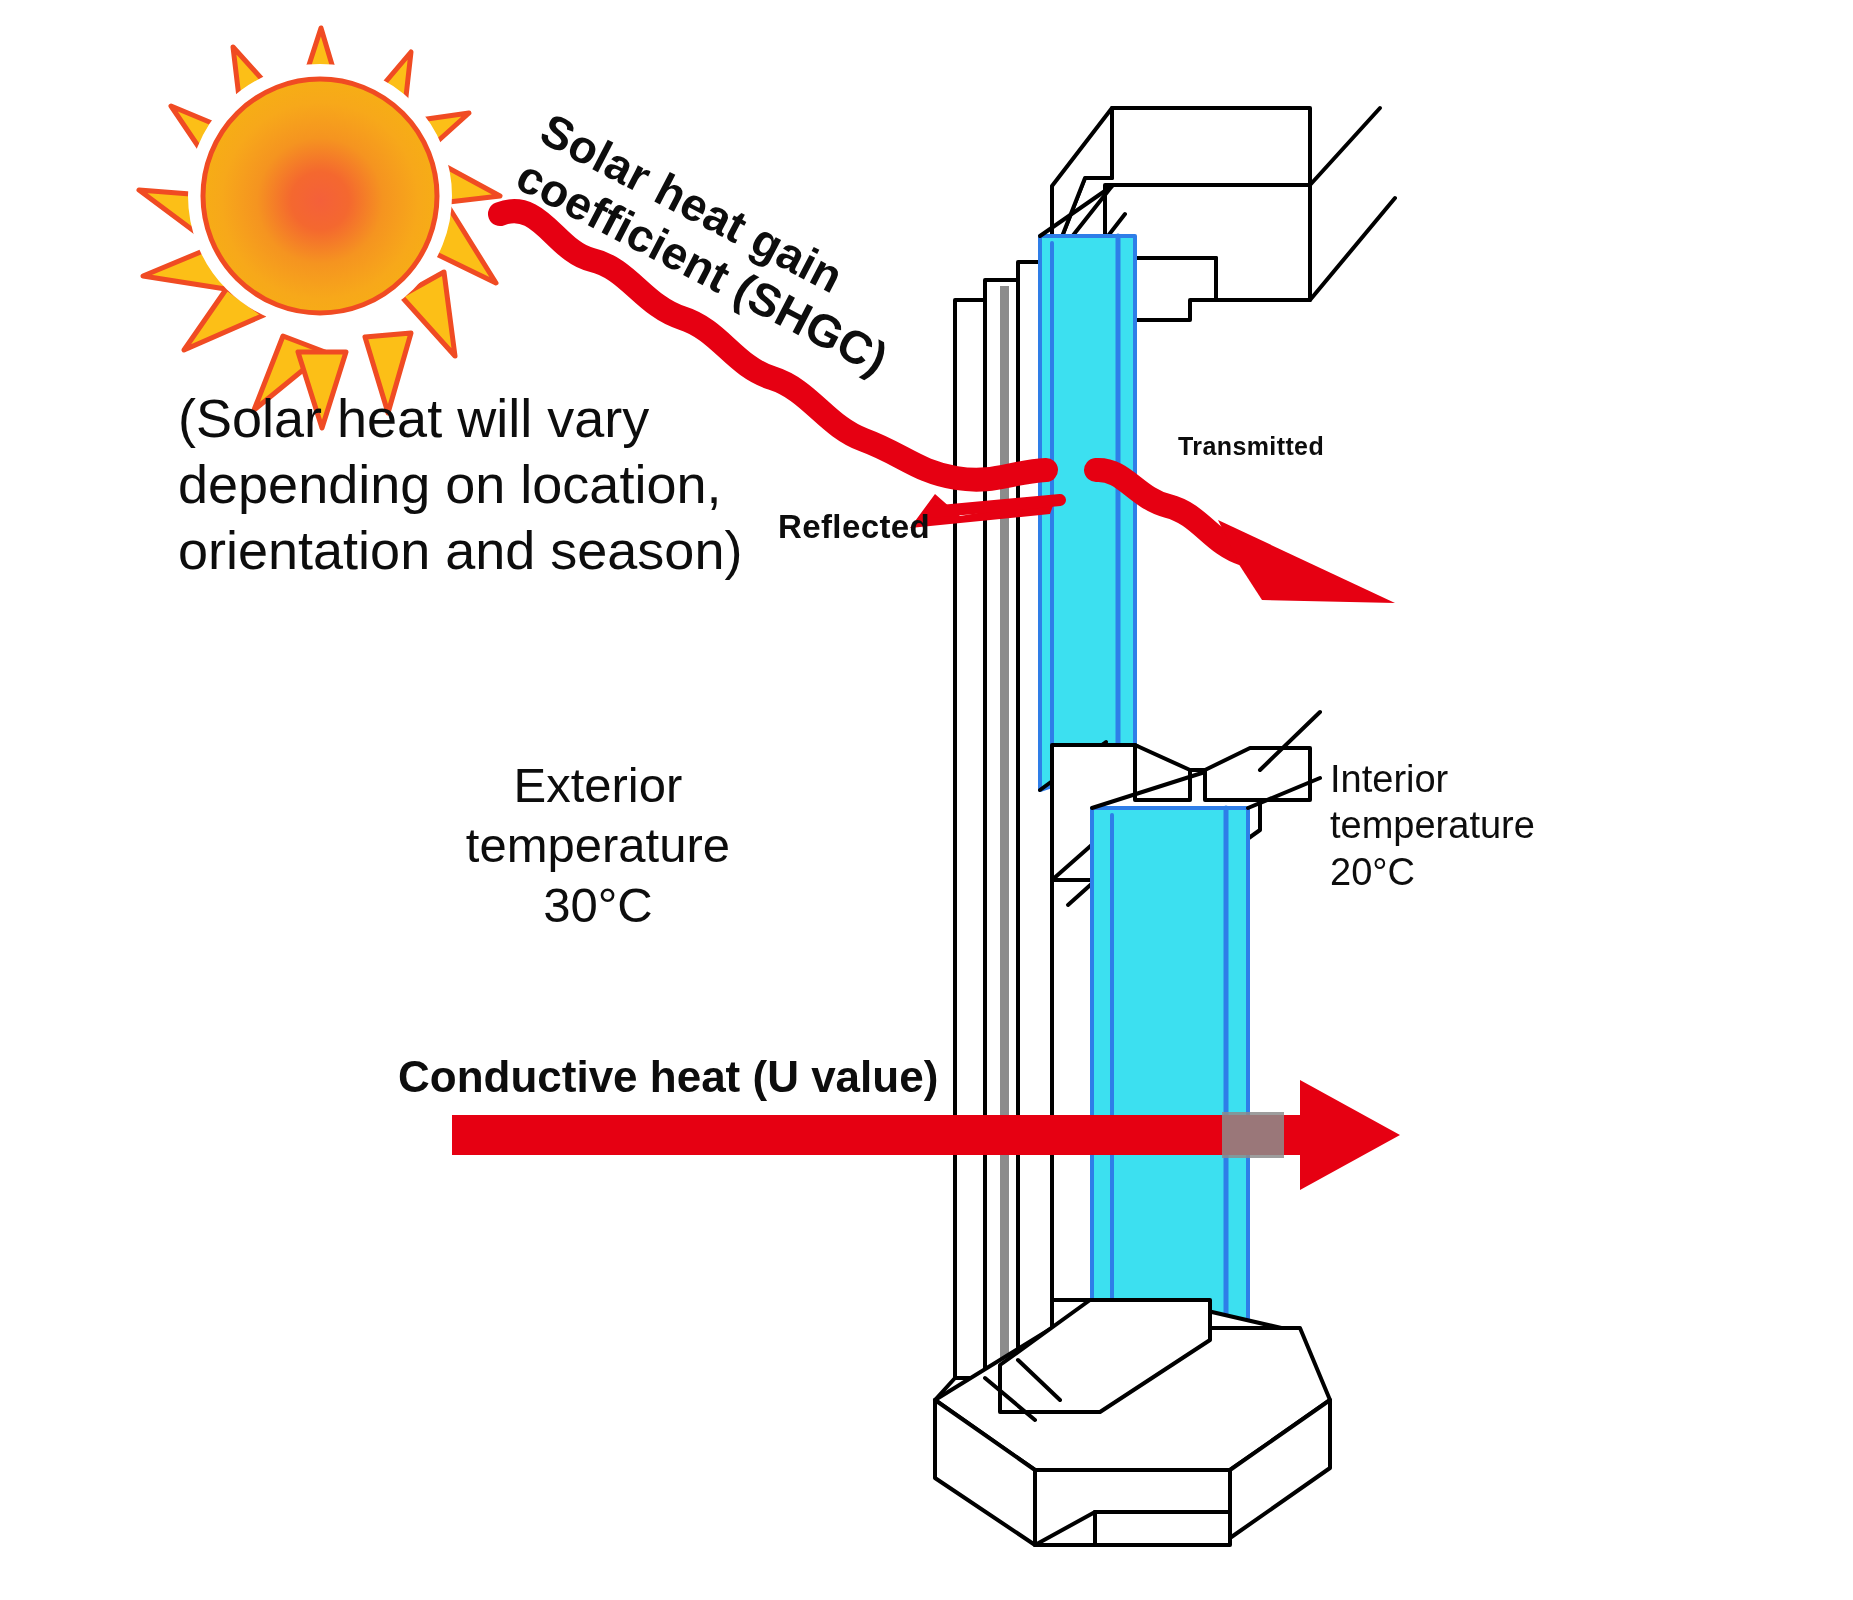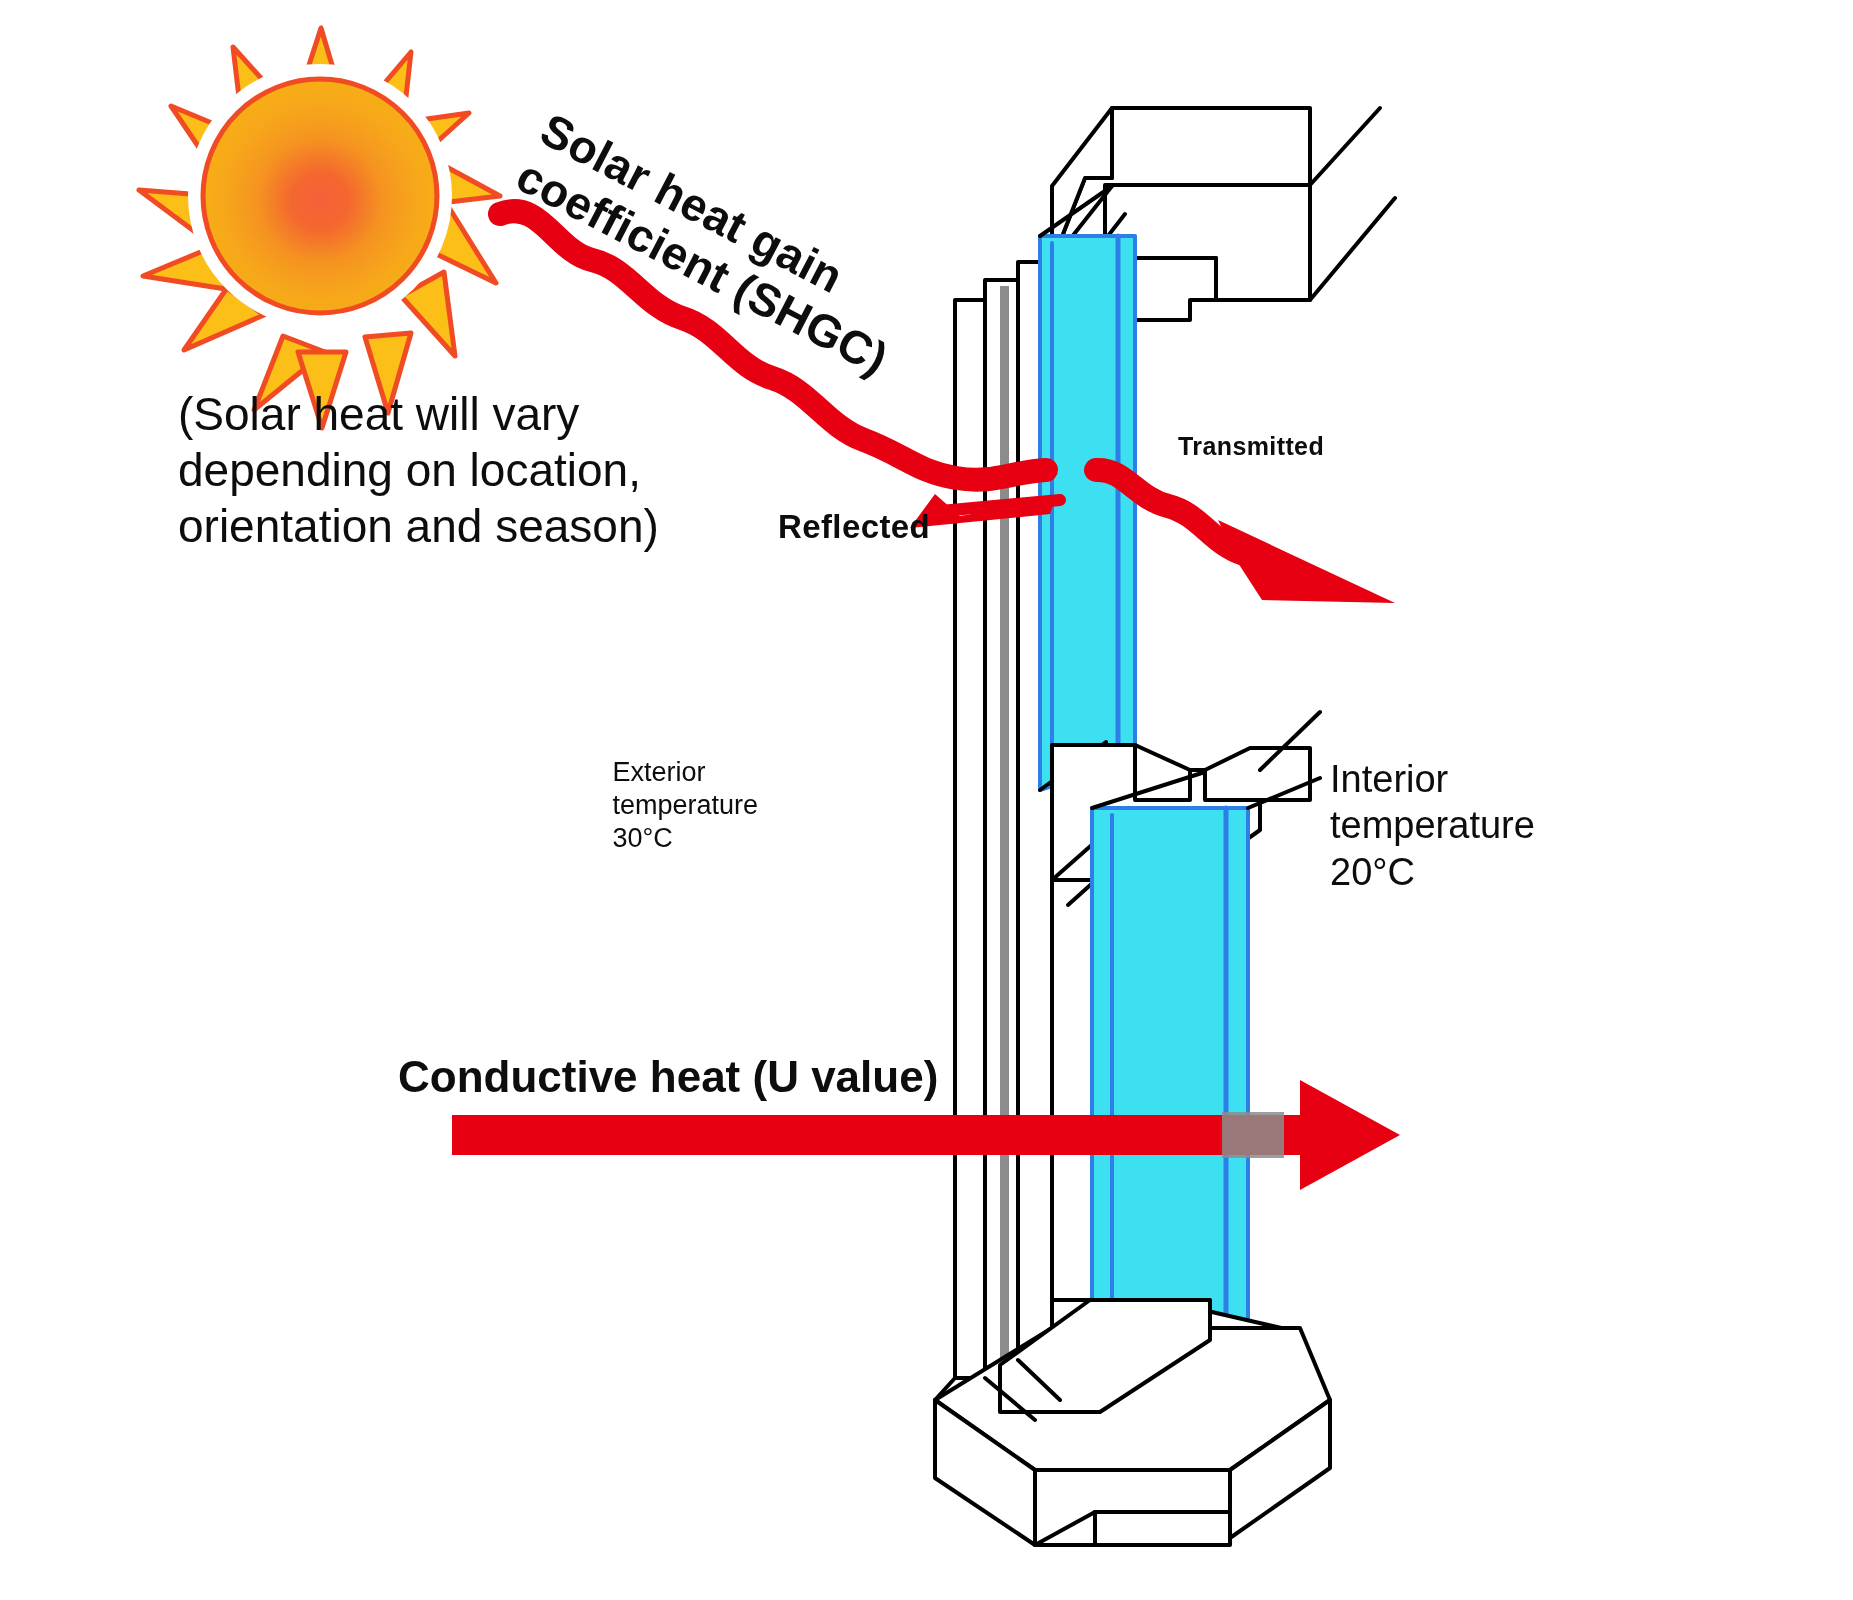--- a/index.html
+++ b/index.html
@@ -38,21 +38,21 @@
     font-size: 46px;
     font-weight: bold;
     line-height: 1.12;
     transform: rotate(27.5deg);
     transform-origin: 0 0;
     letter-spacing: 0.2px;
   }
   #label-solar-note {
     left: 178px;
     top: 386px;
-    font-size: 46px;
+    font-size: 54px;
     font-weight: normal;
     line-height: 1.22;
   }
   #label-reflected {
     left: 762px;
     top: 508px;
     font-size: 33px;
     font-weight: bold;
     letter-spacing: 0.4px;
     margin-left: 16px;
@@ -60,25 +60,24 @@
   #label-transmitted {
     left: 1178px;
     top: 432px;
     font-size: 25px;
     font-weight: bold;
     letter-spacing: 0.4px;
   }
   #label-exterior {
     left: 730px;
     top: 756px;
-    font-size: 27px;
-    text-align: left;
+    font-size: 49px;
+    text-align: center;
     line-height: 1.22;
     transform: translateX(-100%);
-    margin-left: 28px;
   }
   #label-interior {
     left: 1330px;
     top: 756px;
     font-size: 38px;
     line-height: 1.22;
   }
   #label-conductive {
     left: 398px;
     top: 1052px;

